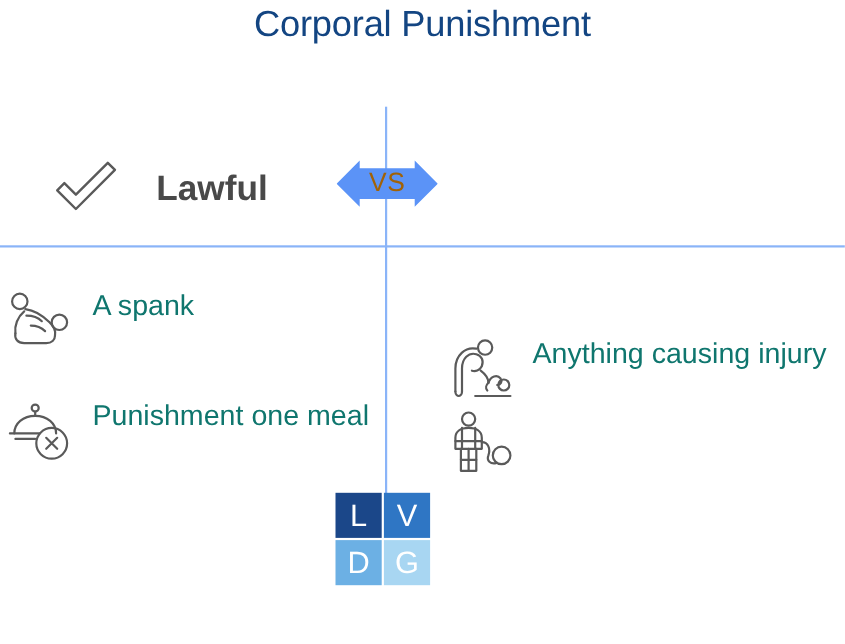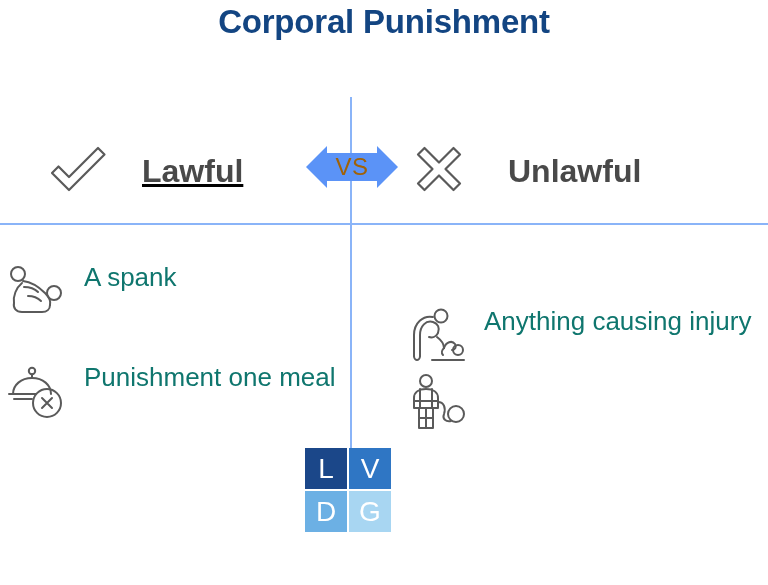--- a/index.html
+++ b/index.html
@@ -17,21 +17,21 @@
   }
 
   
   .title {
     position: absolute;
     top: 2px;
     left: 0;
     width: 768px;
     text-align: center;
     font-size: 33px;
-    font-weight: bold;
+    font-weight: normal;
     color: #134582;
     letter-spacing: -0.2px;
     line-height: 40px;
   }
 
   
   .v-divider {
     position: absolute;
     left: 350px;
     top: 97px;
@@ -56,21 +56,21 @@
     width: 768px;
     height: 82px;
   }
   .head-side {
     position: absolute;
     top: 0;
     height: 82px;
     display: flex;
     align-items: center;
   }
-  .head-left  { left: 42px; text-decoration: underline; }
+  .head-left  { left: 42px; }
   .head-right { left: 408px; }
 
   .head-label {
     font-size: 32px;
     font-weight: bold;
     color: #494949;
     margin-left: 28px;
     white-space: nowrap;
   }
   .head-icon {
@@ -178,28 +178,20 @@
 
   <div class="head-side head-left">
     <span class="head-icon">
       <svg viewBox="0 0 72 62" width="72" height="62" fill="none" stroke="#5a5a5a" stroke-width="2.2" stroke-linejoin="round">
         <path d="M10 33 L16.5 26.5 L27 37 L56 8 L62.5 14.5 L27 50 Z"></path>
       </svg>
     </span>
     <span class="head-label">Lawful</span>
   </div>
 
-  <div class="head-side head-right">
-    <span class="head-icon">
-      <svg viewBox="0 0 72 62" width="72" height="62" fill="none" stroke="#5a5a5a" stroke-width="2.2" stroke-linejoin="round">
-        <path d="M10 14.5 L16.5 8 L31 22.5 L45.5 8 L52 14.5 L37.5 29 L52 43.5 L45.5 50 L31 35.5 L16.5 50 L10 43.5 L24.5 29 Z"></path>
-      </svg>
-    </span>
-    <span class="head-label">Unlawful</span>
-  </div>
 </div>
 
 <div class="vs-badge">
   <span>
     <svg viewBox="0 0 92 60" width="92" height="60">
       <path d="M0 30 L21 9 L21 16 L71 16 L71 9 L92 30 L71 51 L71 44 L21 44 L21 51 Z" fill="#5b93f7"></path>
     </svg>
   </span>
   <span class="vs-text">VS</span>
 </div>

